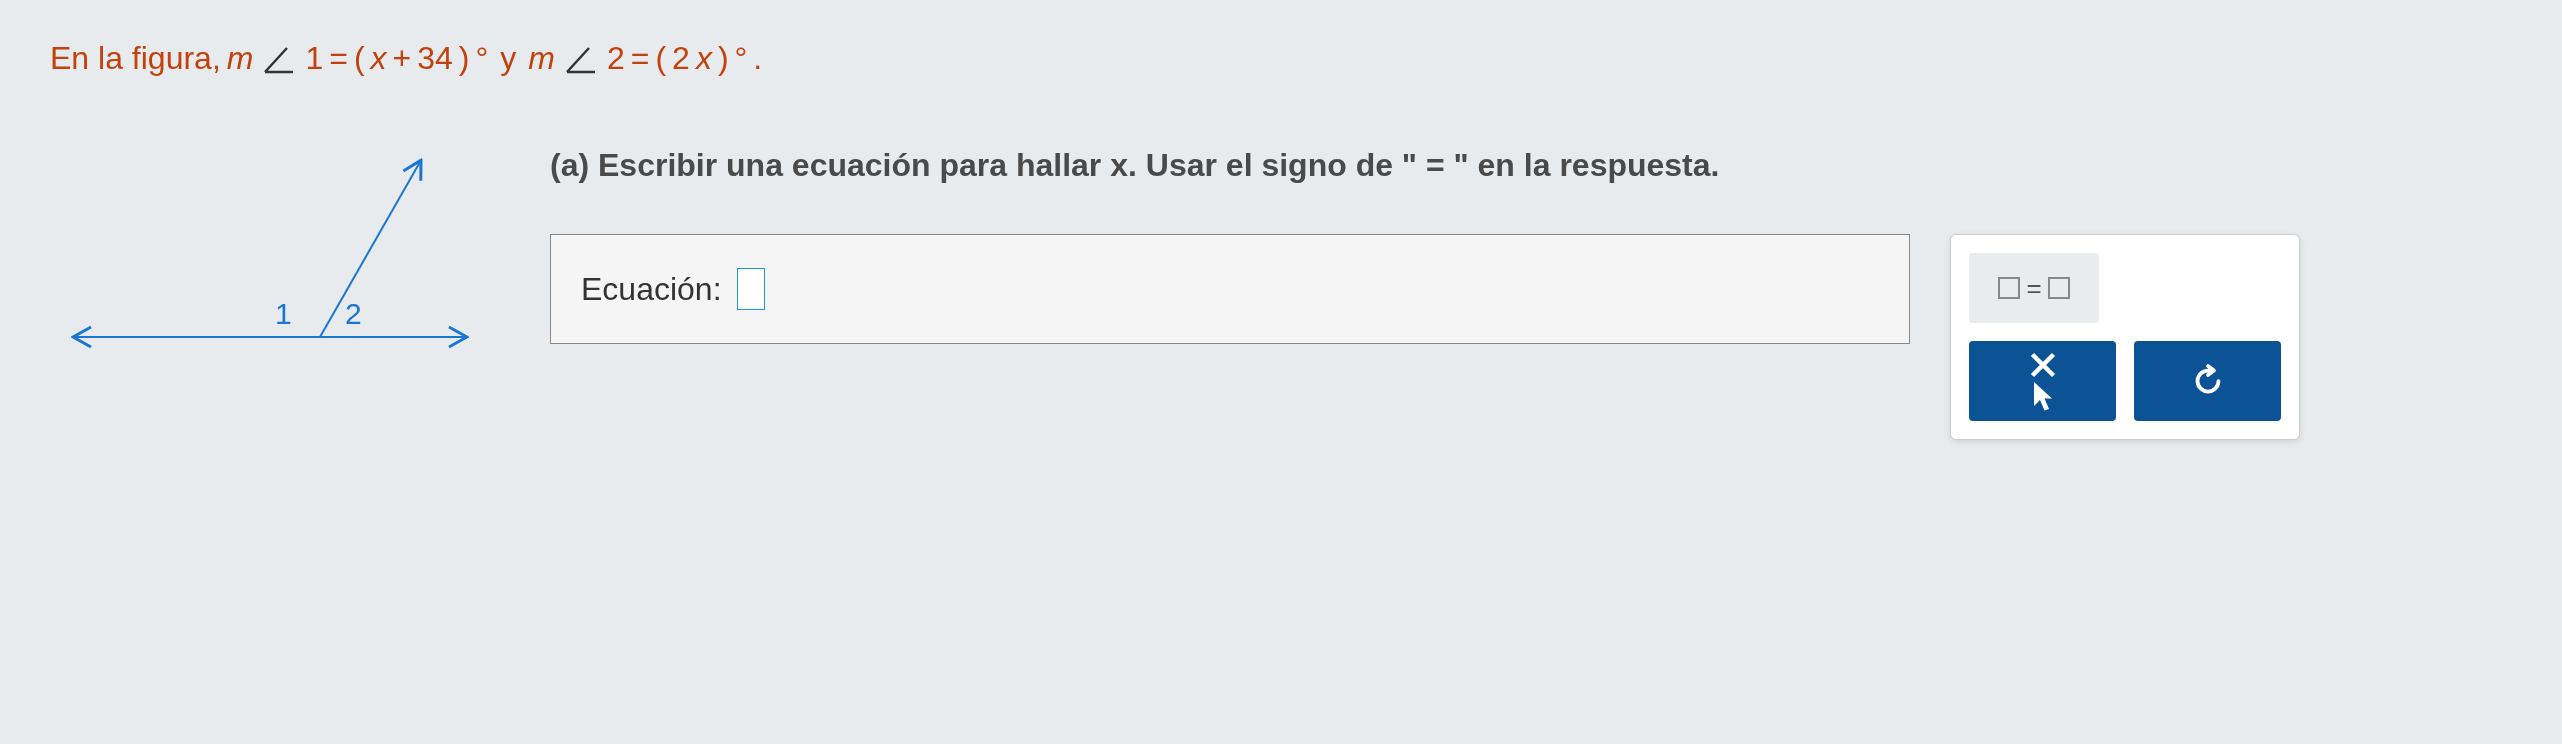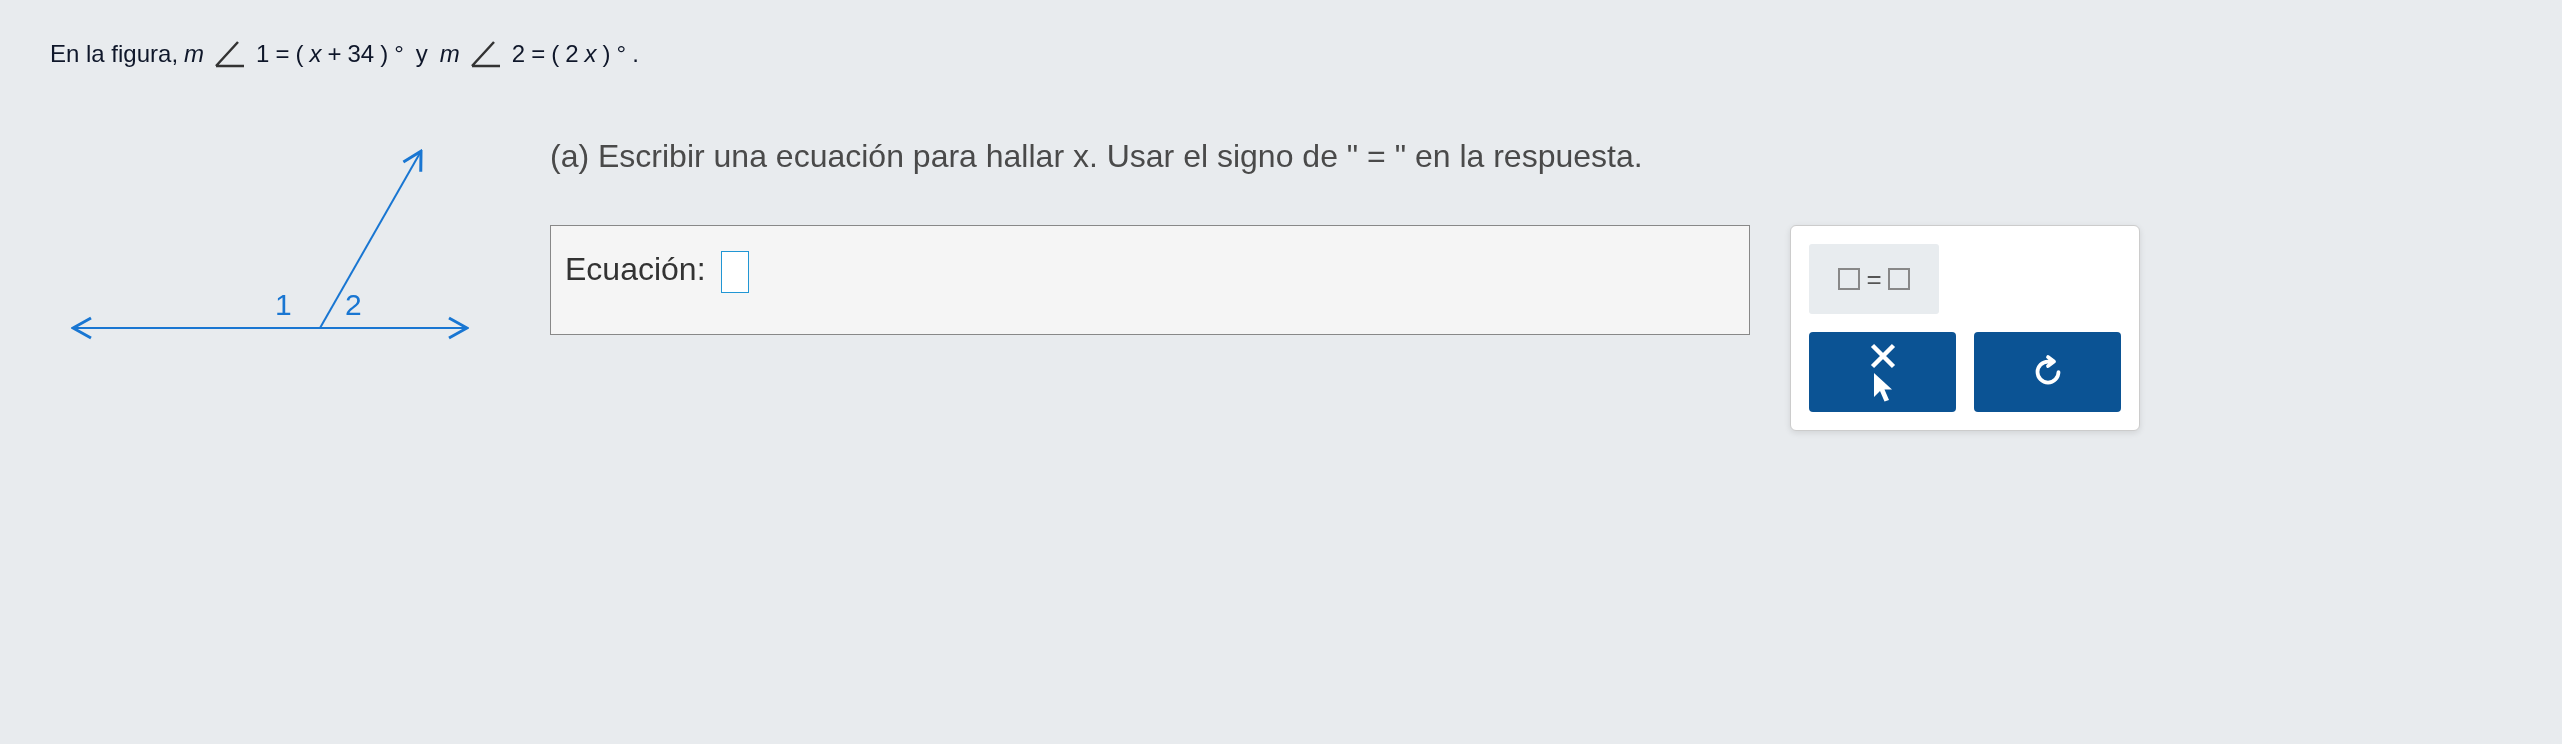--- a/index.html
+++ b/index.html
@@ -10,23 +10,24 @@
     body {
       font-family: Arial, sans-serif;
       background: #e8ebee;
       width: 2562px;
       height: 744px;
       padding: 40px 50px;
       color: #333;
       position: relative;
     }
     .question-text {
-      font-size: 24px;
-      color: #0f172a;
-      display: flex;
+      font-size: 32px;
+      color: #c2410c;
+      display: flex;
+      align-items: center;
       flex-wrap: wrap;
       gap: 6px;
     }
     .italic {
       font-style: italic;
     }
     .angle-symbol {
       display: inline-block;
       width: 32px;
       height: 28px;
@@ -58,33 +59,35 @@
       color: #1976d2;
     }
     .right-side {
       flex: 1;
       padding-top: 10px;
     }
     .part-a {
       font-size: 32px;
       color: #4a4a4a;
       margin-bottom: 50px;
+      font-weight: bold;
     }
     .answer-row {
       display: flex;
       align-items: flex-start;
       gap: 40px;
     }
     .equation-box {
       border: 1px solid #888;
       background: #f5f5f5;
-      padding: 25px 14px;
-      width: 1200px;
+      padding: 25px 30px;
+      width: 1360px;
       height: 110px;
       display: flex;
+      align-items: center;
       gap: 15px;
     }
     .equation-label {
       font-size: 32px;
       color: #333;
     }
     .equation-input {
       width: 28px;
       height: 42px;
       border: 1px solid #2196d4;

